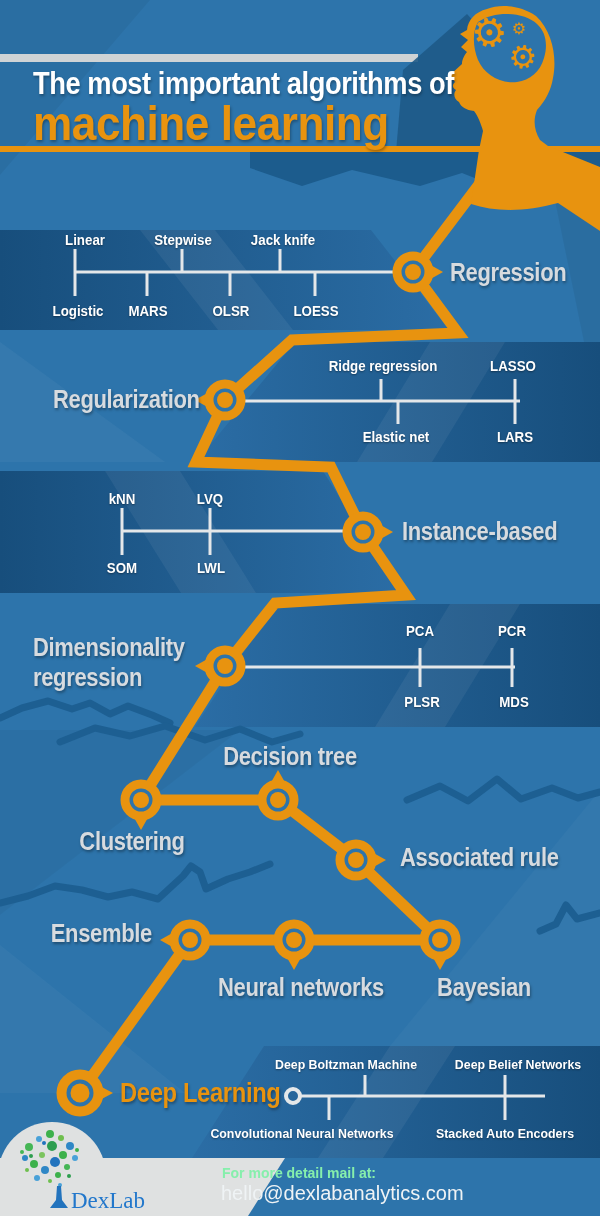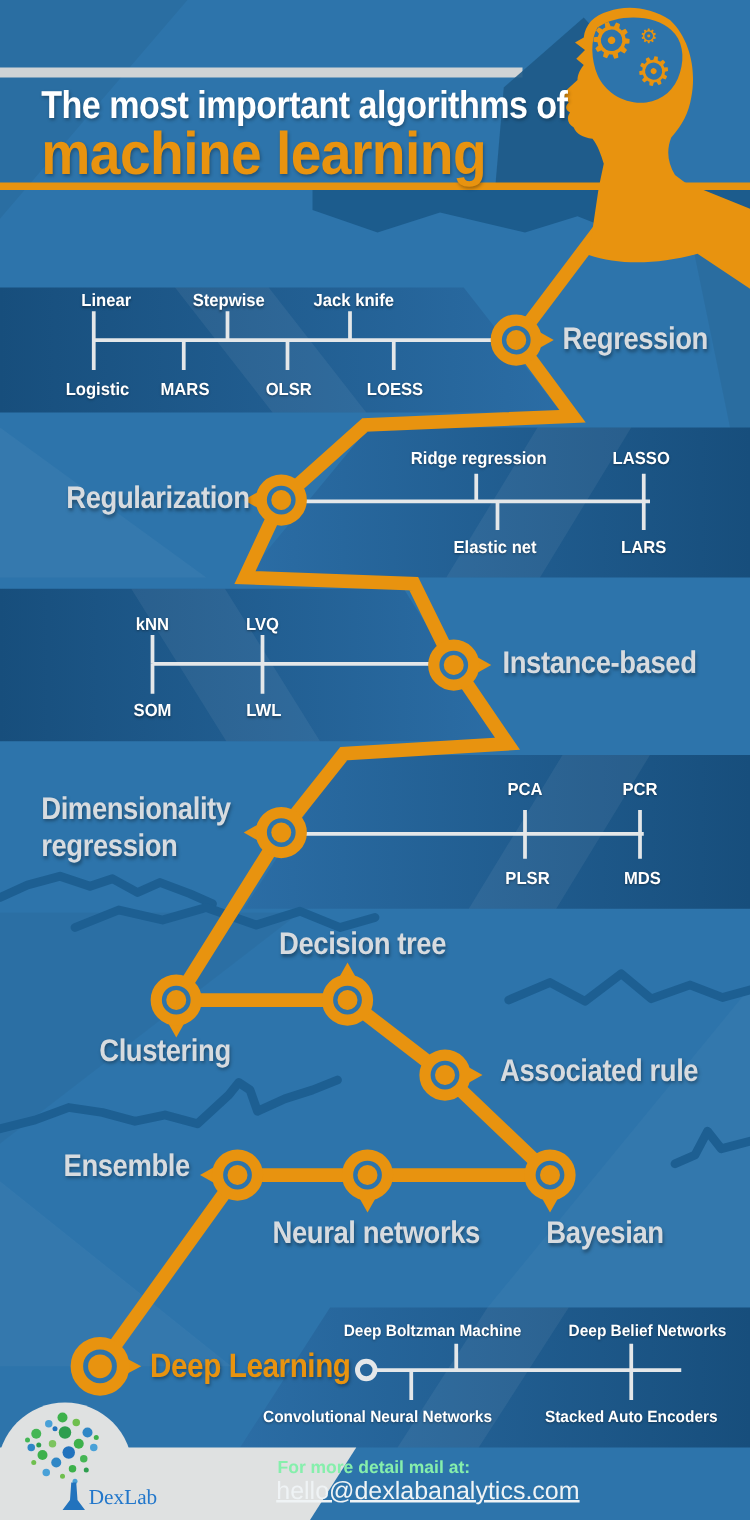--- a/index.html
+++ b/index.html
@@ -31,24 +31,24 @@
   .tl{
     font-size:14px;font-weight:bold;color:#ffffff;
     transform:translate(-50%,-50%) scaleX(.95);
     text-shadow:0 1px 2px rgba(0,0,0,.4);
   }
   .tl.sm{font-size:13px;}
   .foot-note{
     left:222px;top:1165px;font-size:14px;font-weight:bold;color:#86efac;
   }
   .foot-email{
-    left:221px;top:1182px;font-size:20px;font-weight:400;color:#eff3f5;text-decoration:underline;
+    left:221px;top:1182px;font-size:20px;font-weight:400;color:#eff3f5;
   }
   .brand{
-    left:71px;top:1188px;font-size:17px;color:#2277cb;
+    left:71px;top:1188px;font-size:23px;color:#2277cb;
     font-family:"Liberation Serif",serif;
   }
 </style>
 </head>
 <body>
 
 <div id="canvas">
 
   <svg id="art" viewBox="0 0 600 1216" xmlns="http://www.w3.org/2000/svg">
       <defs>

